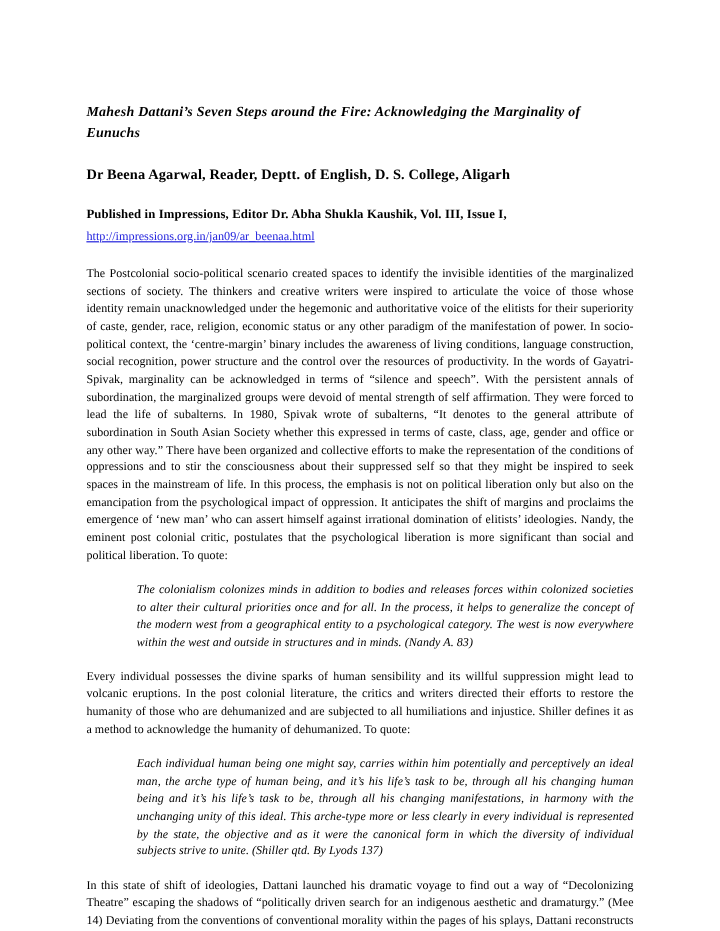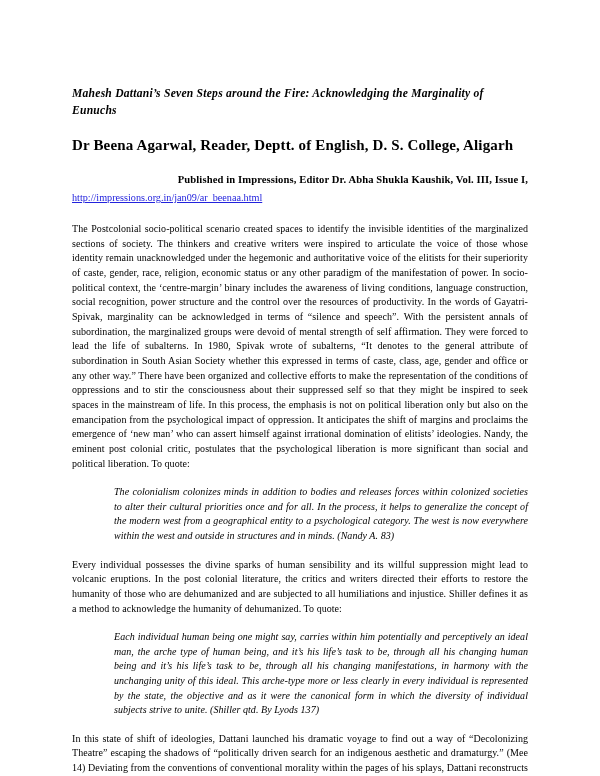--- a/index.html
+++ b/index.html
@@ -30,38 +30,37 @@
     font-size: 11.6px;
     font-weight: bold;
     font-style: italic;
     line-height: 17px;
     letter-spacing: 0.02em;
     margin: 0 0 19px 0;
     text-align: left;
   }
 
   .author-line {
-    font-size: 15px;
+    font-size: 12px;
     font-weight: bold;
     line-height: 15px;
     letter-spacing: 0.01em;
     margin: 0 0 19px 0;
   }
 
   .pub-block {
     margin: 0 0 17px 0;
   }
 
   .pub-line {
     font-size: 10.6px;
     font-weight: bold;
     line-height: 15px;
     letter-spacing: 0.01em;
     margin: 0;
-    text-align: right;
   }
 
   .pub-url {
     display: inline-block;
     font-size: 10.2px;
     font-weight: normal;
     line-height: 14px;
     color: #2222dd;
     text-decoration: underline;
     margin-top: 1px;

